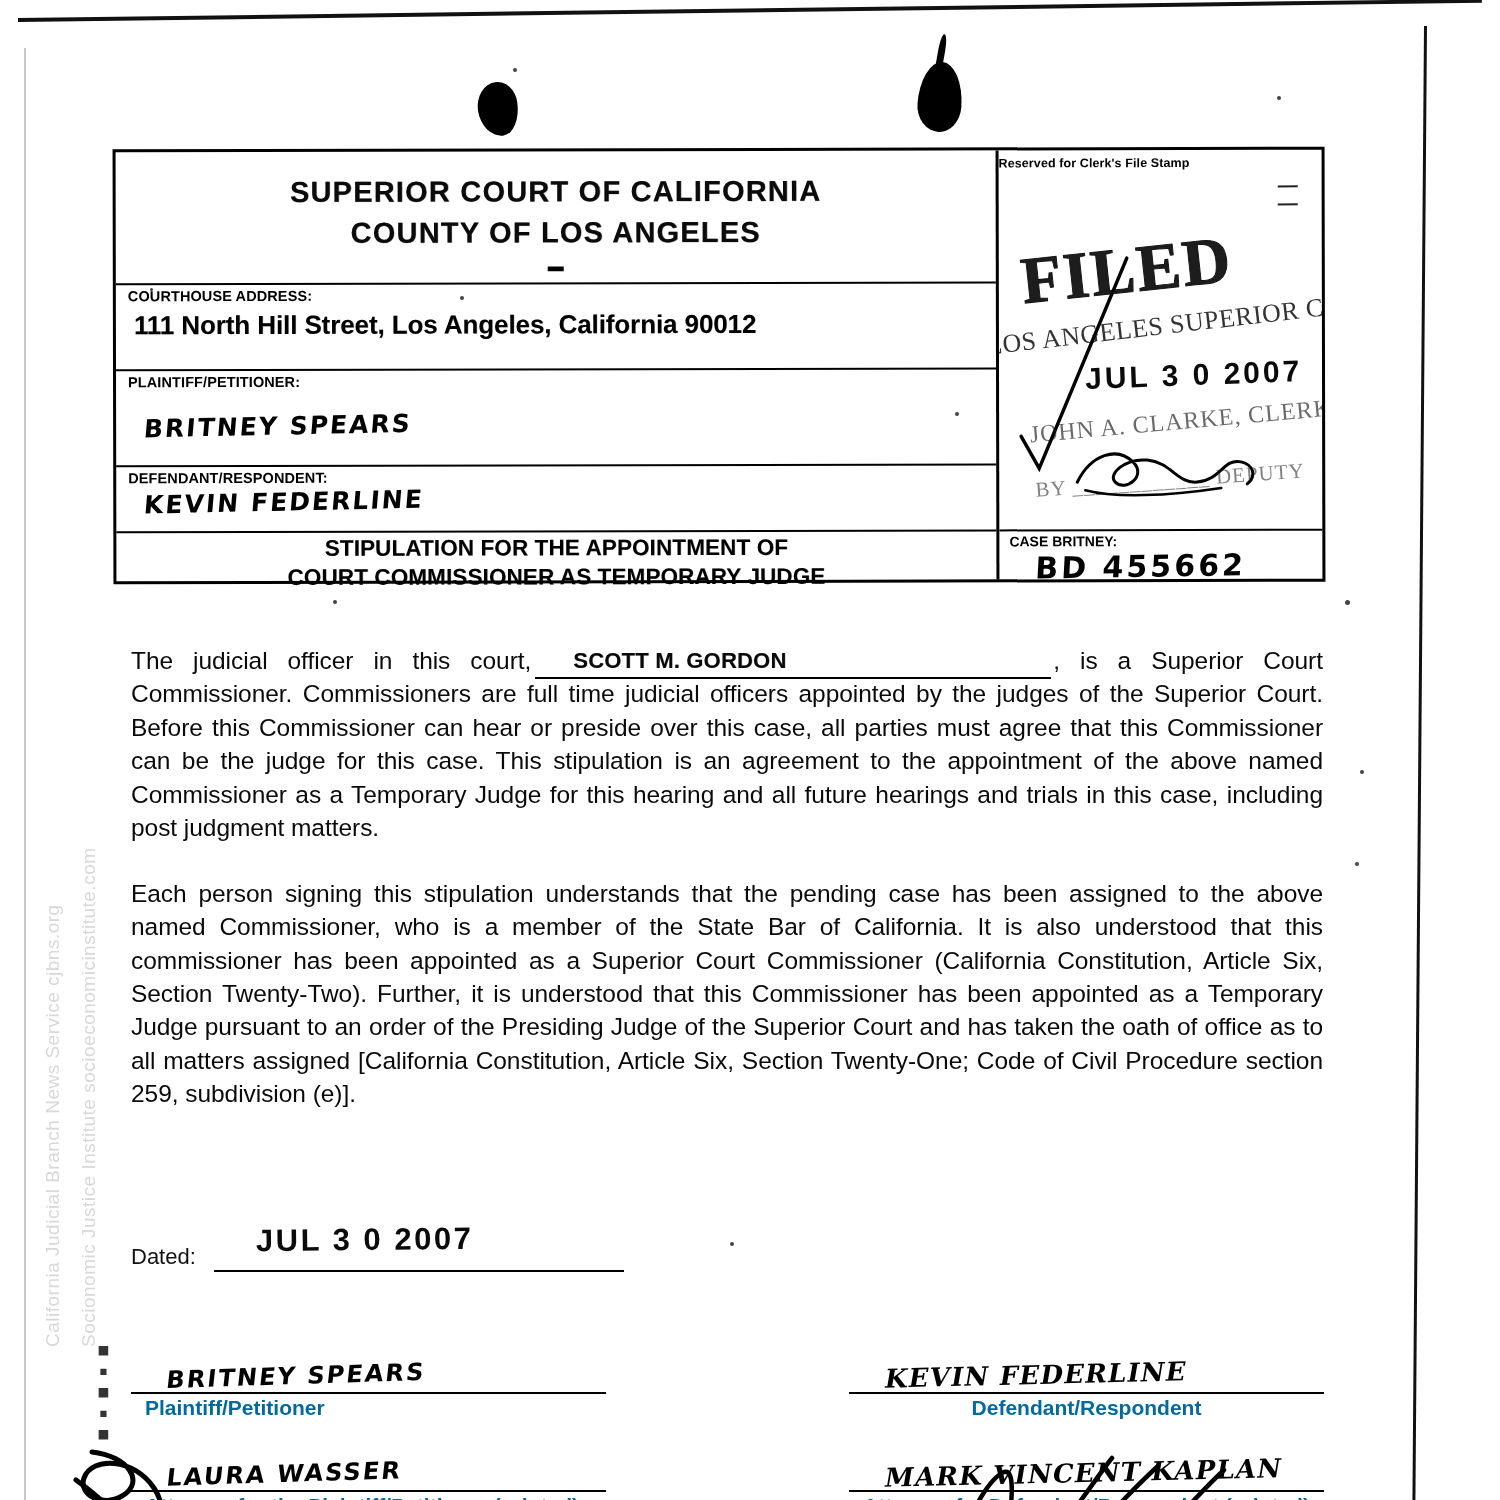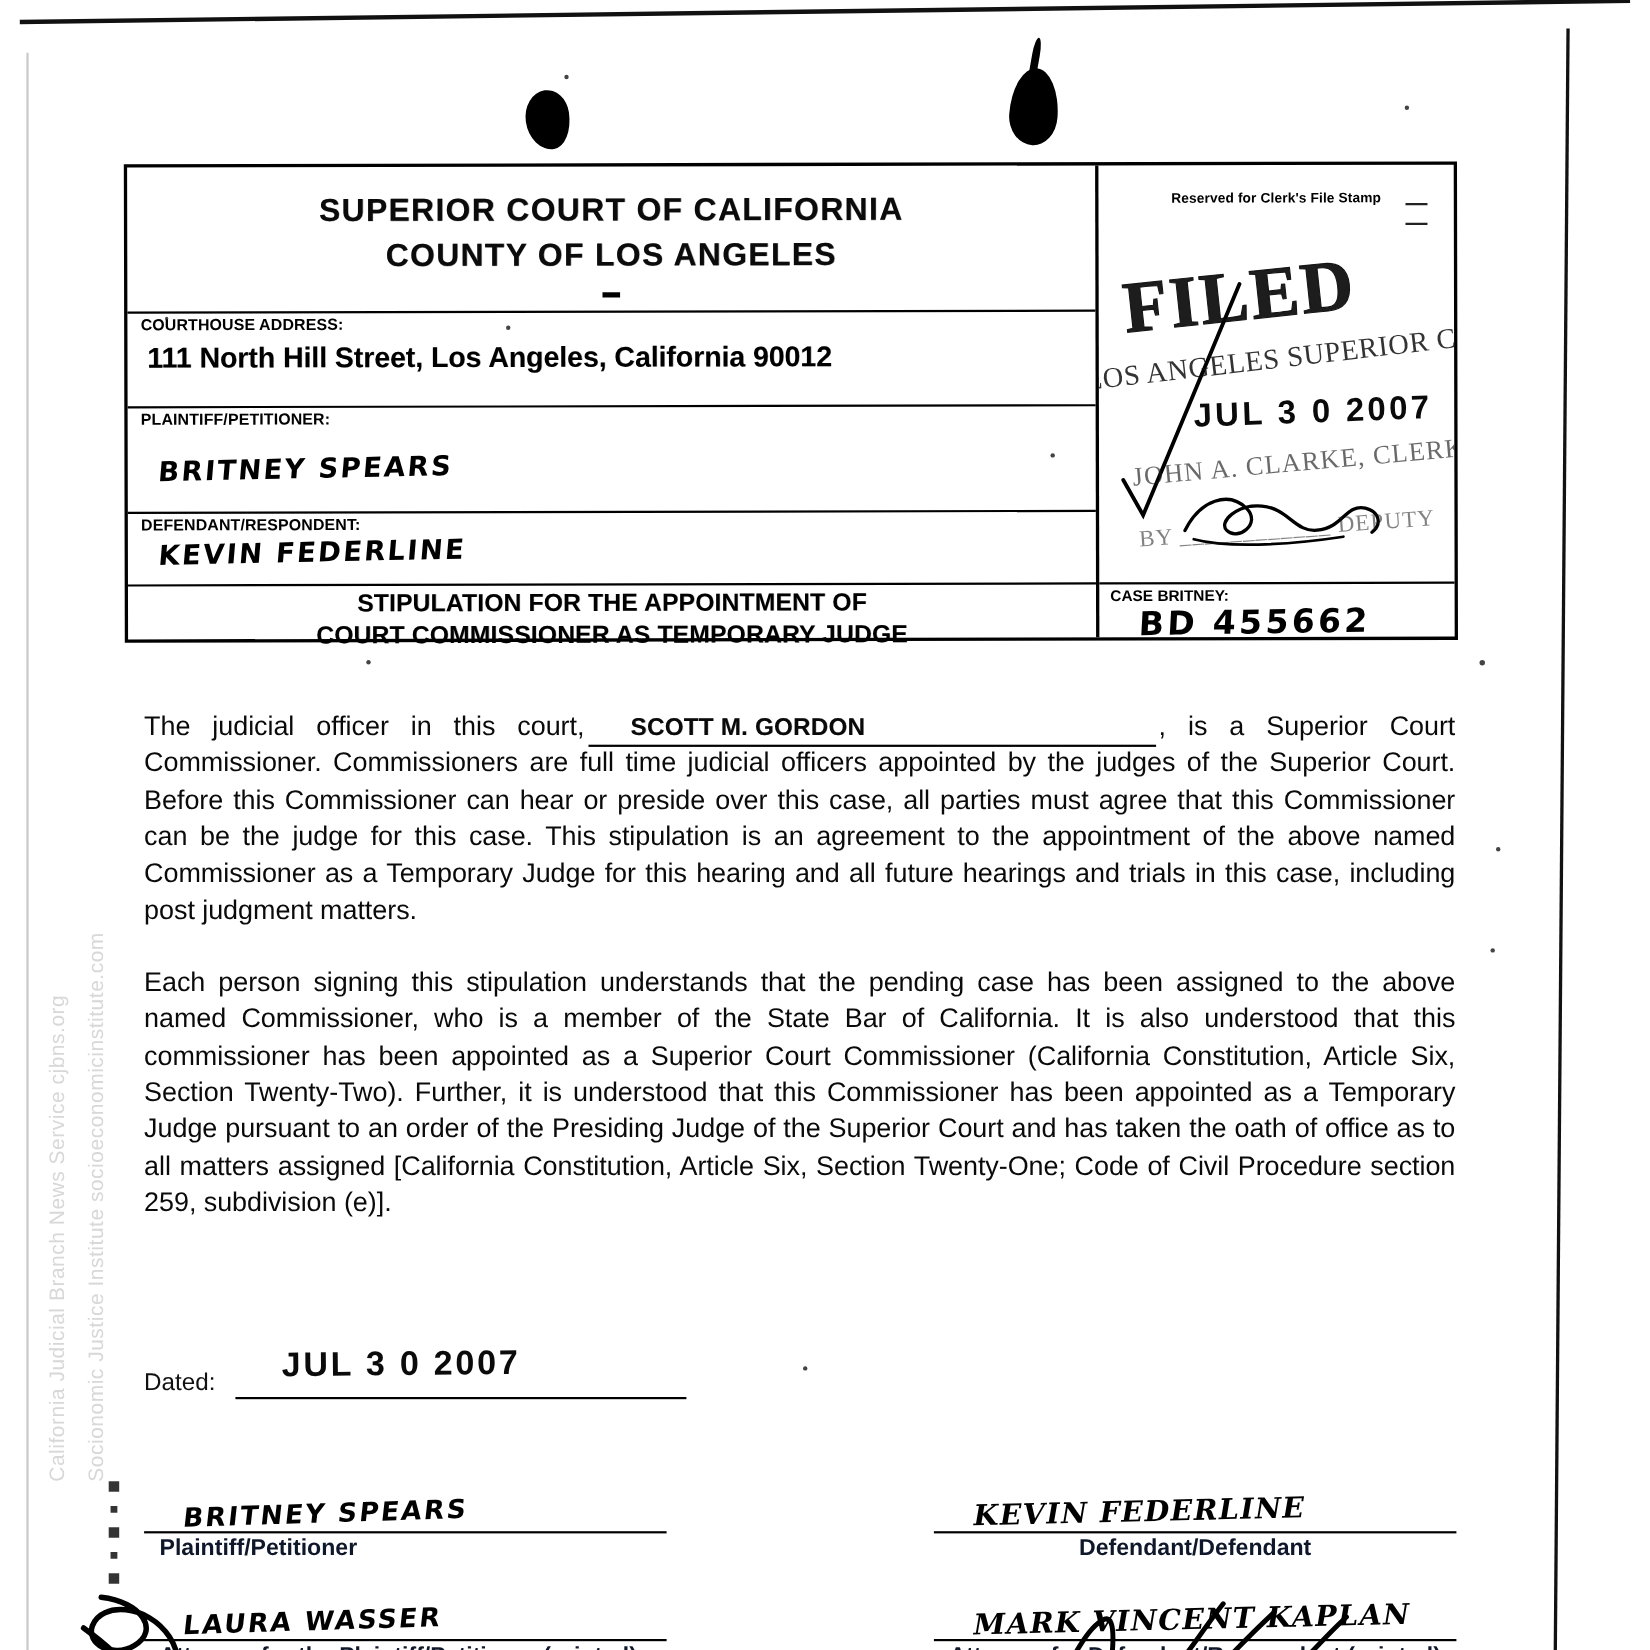--- a/index.html
+++ b/index.html
@@ -175,24 +175,23 @@
     text-align: center;
     font-weight: bold;
     font-size: 22.5px;
     line-height: 1.28;
     padding-top: 2px;
     letter-spacing: 0.1px;
     text-shadow: 0.5px 0 0 rgba(0,0,0,0.3);
   }
 
   .clerk-label {
-    text-align: center;
     font-size: 12.5px;
     font-weight: bold;
-    padding-top: 23px;
+    padding-top: 6px;
     letter-spacing: 0.1px;
   }
   .case-row {
     position: absolute;
     left: 0; right: 0;
     top: 379px;
     height: 53px;
     border-top: 2px solid #000;
     box-sizing: border-box;
   }
@@ -402,21 +401,21 @@
     position: absolute;
     left: 0; bottom: 26px;
     width: 100%;
     border-bottom: 2.5px solid #000;
   }
   .sig-caption {
     position: absolute;
     left: 14px; bottom: 0px;
     font-size: 21px;
     font-weight: bold;
-    color: #0f172a;
+    color: #0369a1;
     white-space: nowrap;
   }
   .sig-caption.ctr {
     left: 0; right: 0;
     text-align: center;
   }
 
   .scrawl-left  { position: absolute; left: 30px;  top: 1444px; width: 330px; height: 120px; }
   .scrawl-right { position: absolute; left: 840px; top: 1448px; width: 430px; height: 110px; }
 
@@ -553,21 +552,21 @@
       <div class="sig-hand blocky">LAURA WASSER</div>
       <div class="sig-rule"></div>
       <div class="sig-caption">Attorney for the Plaintiff/Petitioner (printed)</div>
     </div>
   </div>
 
   <div class="sig-col right">
     <div class="sig-slot">
       <div class="sig-hand">KEVIN FEDERLINE</div>
       <div class="sig-rule"></div>
-      <div class="sig-caption ctr">Defendant/Defendant</div>
+      <div class="sig-caption ctr">Defendant/Respondent</div>
     </div>
     <div class="sig-slot">
       <div class="sig-hand">MARK VINCENT KAPLAN</div>
       <div class="sig-rule"></div>
       <div class="sig-caption ctr">Attorney for Defendant/Respondent (printed)</div>
     </div>
   </div>
 </div>
 
 <svg class="scrawl-left" viewBox="0 0 330 120" xmlns="http://www.w3.org/2000/svg">

